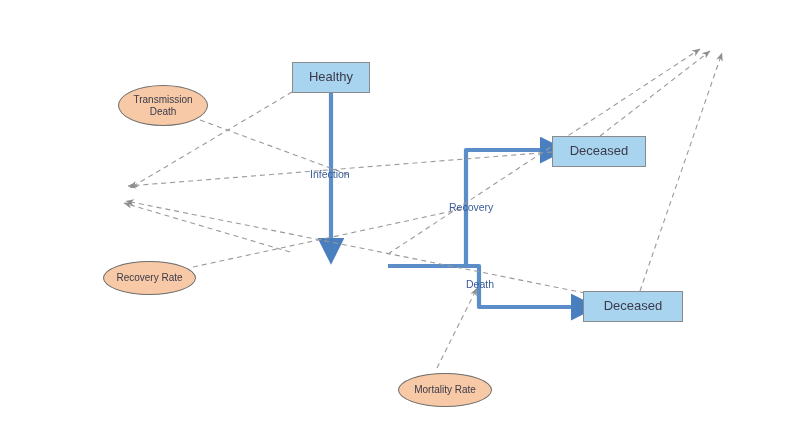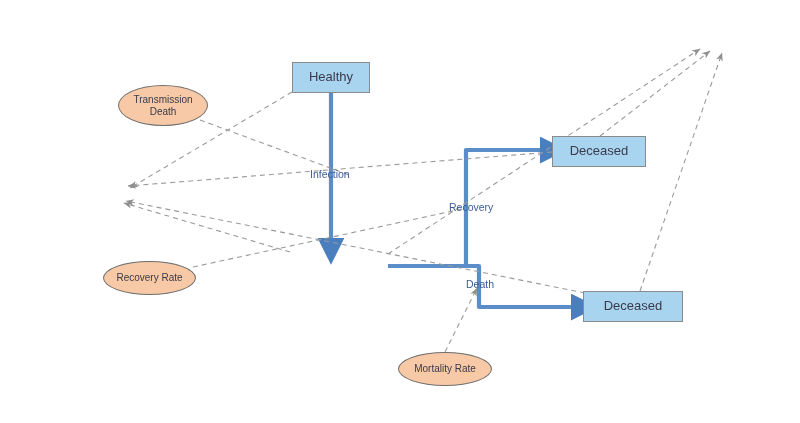--- a/index.html
+++ b/index.html
@@ -103,21 +103,21 @@
   <div class="node aux" style="left:118px; top:85px; width:90px; height:41px; white-space:pre-line;">
     <span>Transmission
 Death</span>
   </div>
 
 
   <div class="node aux" style="left:103px; top:261px; width:93px; height:34px;">
     <span>Recovery Rate</span>
   </div>
 
-  <div class="node aux" style="left:398px; top:352px; width:94px; height:34px;">
+  <div class="node aux" style="left:398px; top:373px; width:94px; height:34px;">
     <span>Mortality Rate</span>
   </div>
 
 
   <div class="flow-label" style="left:310px; top:168px;">
     <span>Infection</span>
   </div>
 
   <div class="flow-label" style="left:449px; top:201px;">
     <span>Recovery</span>

